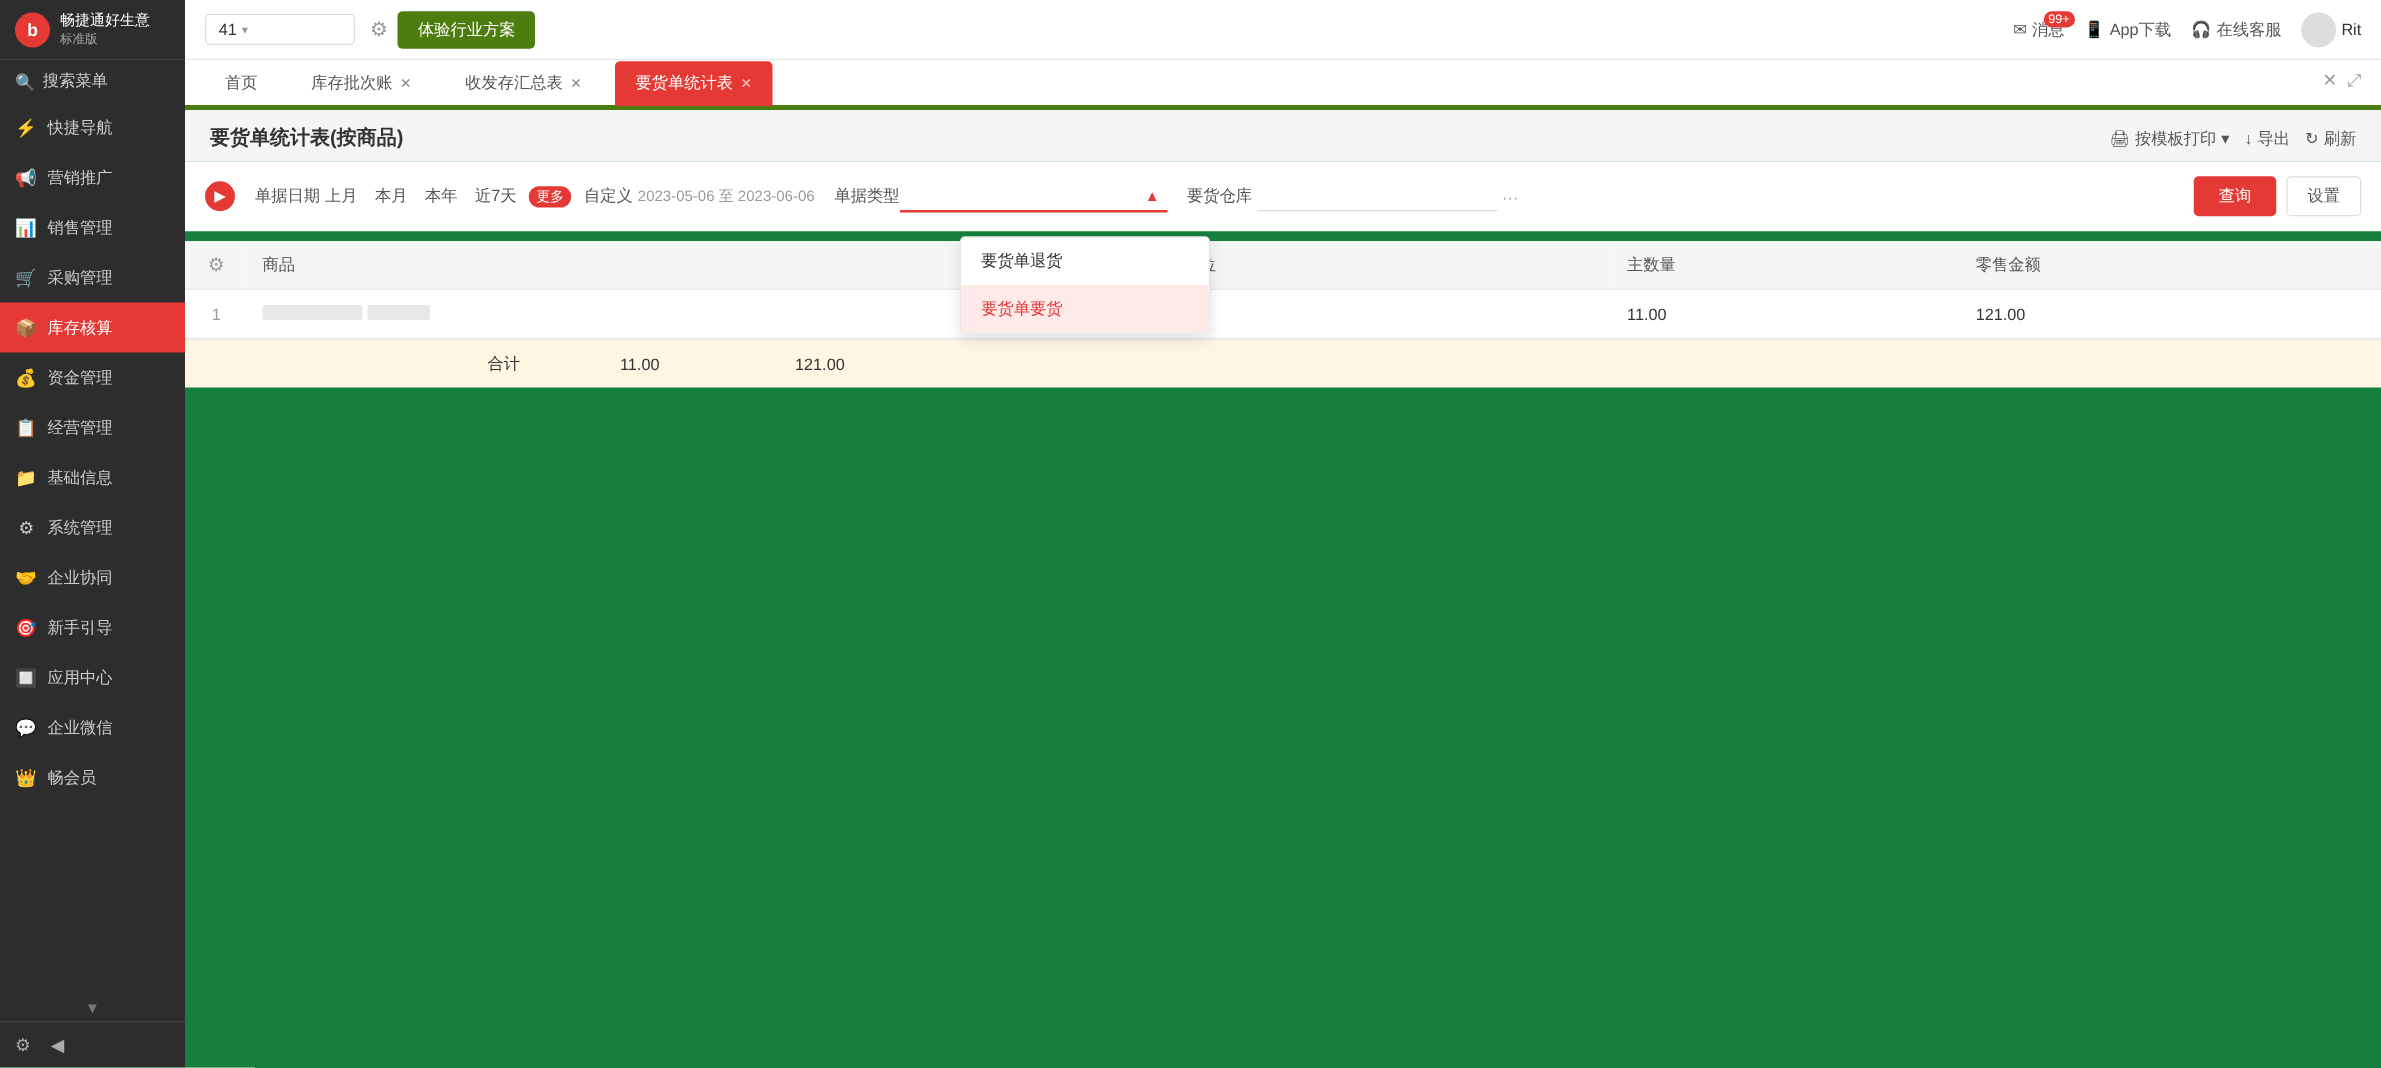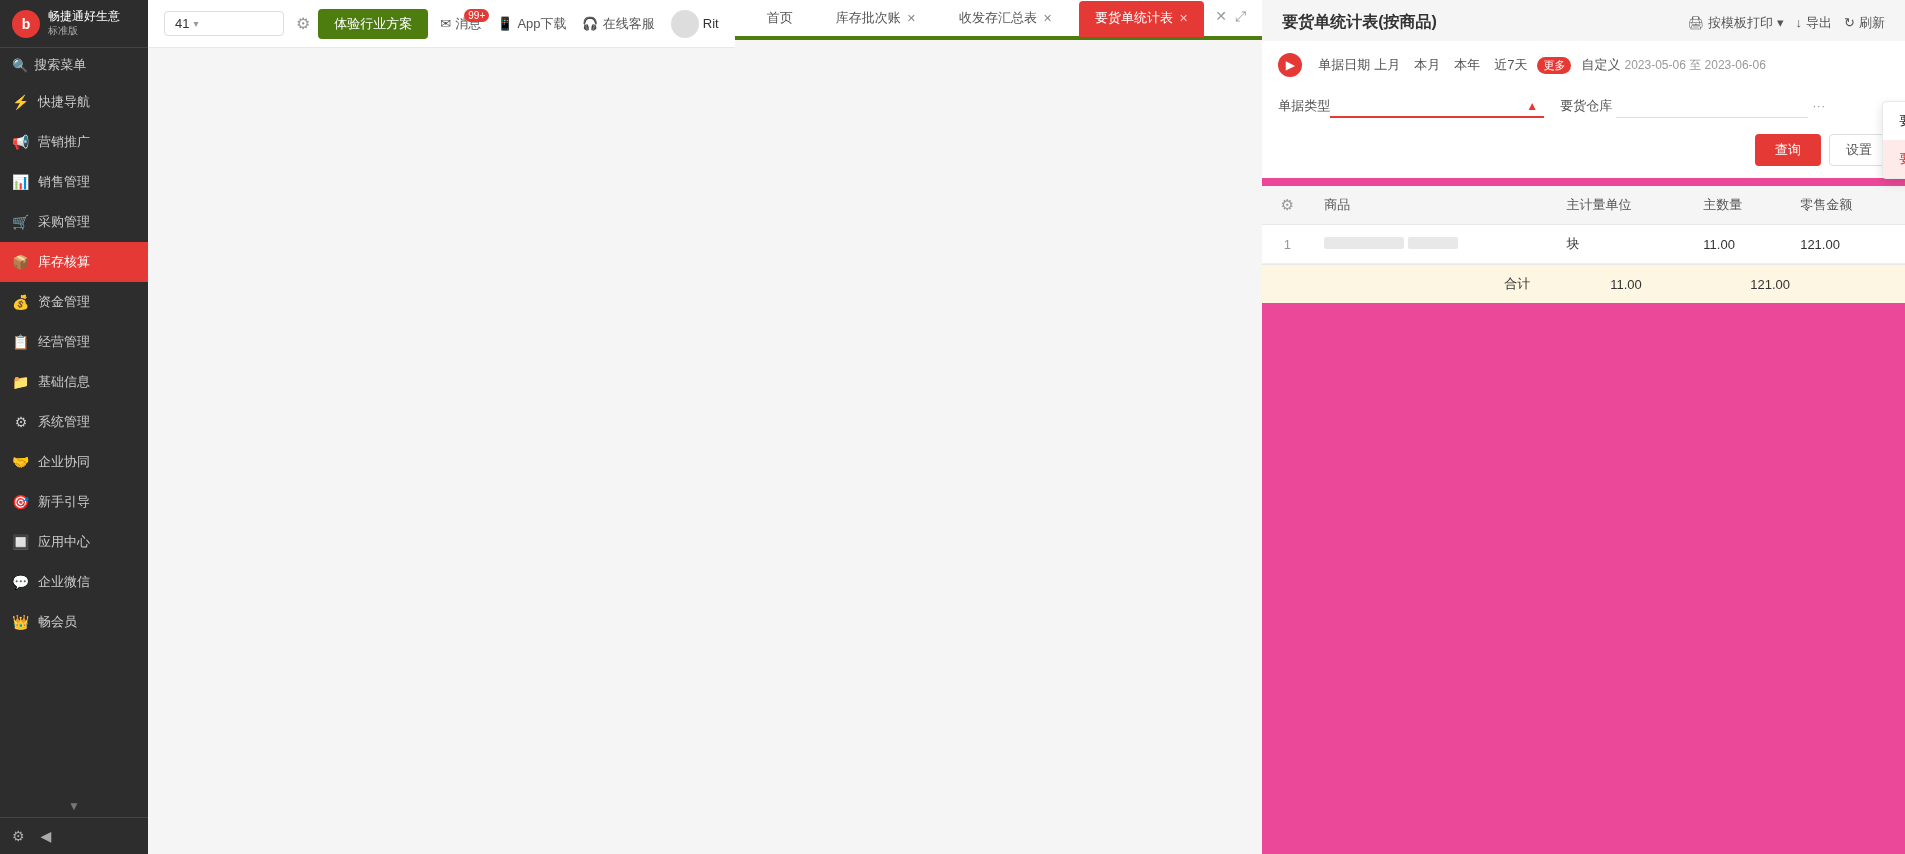--- a/index.html
+++ b/index.html
@@ -88,20 +88,21 @@
       color: #777;
       cursor: pointer;
       padding: 4px;
       font-size: 12px;
     }
 
     
     .main {
       flex: 1;
       display: flex;
+      flex-direction: column;
       overflow: hidden;
     }
 
     
     .topbar {
       background: #fff;
       height: 48px;
       display: flex;
       align-items: center;
       padding: 0 16px;
@@ -215,21 +216,21 @@
       align-items: center;
       gap: 8px;
       padding-bottom: 4px;
     }
     .tabs-action-btn { color: #999; cursor: pointer; font-size: 14px; }
 
     
     .content {
       flex: 1;
       overflow: auto;
-      background: #ec4899;
+      background: #15803d;
       padding: 0;
       position: relative;
     }
 
     
     .page-header {
       background: #f5f5f5;
       padding: 12px 20px 8px;
       display: flex;
       align-items: center;

